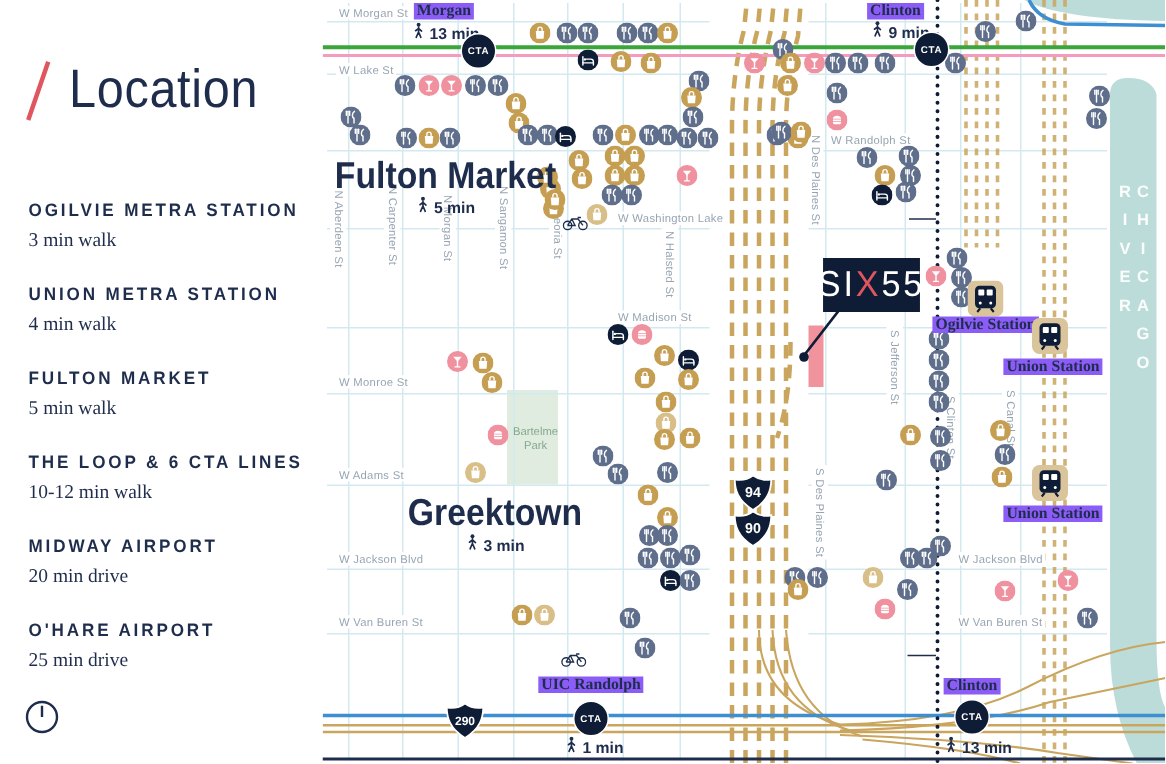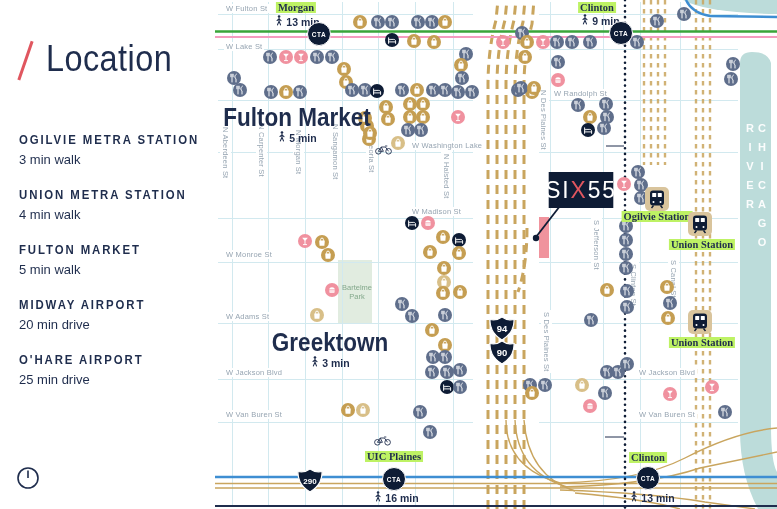--- a/index.html
+++ b/index.html
@@ -9,42 +9,42 @@
   .panel{position:absolute;left:0;top:0;width:215px;height:509px;background:#fff;}
   .title-row{position:absolute;left:20px;top:38px;height:46px;}
   .slash{position:absolute;left:4px;top:2px;width:2.5px;height:41px;background:var(--red);
          transform:rotate(19deg);}
   .page-title{position:absolute;left:26px;top:0;font-size:36px;font-weight:400;
               letter-spacing:.5px;transform:scaleX(.9);transform-origin:left;white-space:nowrap;}
   .items{position:absolute;left:19px;top:133px;width:196px;}
   .item{margin-bottom:21px;}
   .item-name{font-size:12px;font-weight:700;letter-spacing:2px;white-space:nowrap;
              transform:scaleX(.95);transform-origin:left;}
-  .item-detail{font-family:Liberation Sans, sans-serif;font-size:13px;margin-top:5px;}
+  .item-detail{font-family:Liberation Serif, serif;font-size:13px;margin-top:5px;}
   .clock{position:absolute;left:16px;top:466px;width:24px;height:24px;}
   
   .map{position:absolute;left:215px;top:0;width:562px;height:509px;overflow:hidden;background:#fff;}
   #map-under,#map-over{position:absolute;left:0;top:0;width:562px;height:509px;}
   #mapsvg{position:absolute;left:0;top:0;}
   .gridh{position:absolute;height:1px;background:var(--grid);}
   .gridv{position:absolute;width:1px;background:var(--grid);}
   .street-h{position:absolute;font-size:7.5px;color:var(--street);letter-spacing:.2px;
             background:#fff;padding:0 2px;white-space:nowrap;}
   .street-v{position:absolute;font-size:7.5px;color:var(--street);letter-spacing:.2px;
             background:#fff;padding:1px 2px;white-space:nowrap;
             transform:rotate(90deg);transform-origin:0 0;}
   .poi{position:absolute;width:14px;height:14px;}
   .nbhd{position:absolute;font-size:25px;font-weight:700;white-space:nowrap;
         transform:translateX(-50%) scaleX(.9);color:var(--navy);}
   .walk-row{position:absolute;display:flex;align-items:center;gap:3px;
             transform:translateX(-50%);font-size:10.5px;font-weight:700;color:var(--navy);
             white-space:nowrap;}
   .sta-name{position:absolute;font-family:"Liberation Serif",serif;font-size:10.5px;
             font-weight:700;color:var(--navy);transform:translateX(-50%);white-space:nowrap;
-            background:#bef264;padding:0 2px;}
+            background:#8b5cf6;padding:0 2px;}
   .cta-badge{position:absolute;width:22px;height:22px;border-radius:50%;background:var(--deep);
              border:1.5px solid #fff;color:#fff;font-size:6.5px;font-weight:700;
              letter-spacing:.5px;display:flex;align-items:center;justify-content:center;}
   .shield{position:absolute;text-align:center;}
   .six55{position:absolute;background:var(--deep);color:#fff;display:flex;align-items:center;
          justify-content:center;font-size:24px;letter-spacing:2px;transform:scaleX(.95);}
   .six55 .accent{color:var(--red);}
   .site{position:absolute;background:var(--site);}
   .park{position:absolute;background:var(--park);}
   .park-label{position:absolute;font-size:7.5px;color:var(--parktext);text-align:center;
@@ -71,20 +71,24 @@
           <div class="item-name">OGILVIE METRA STATION</div>
                <div class="item-detail">3 min walk</div>
         </div>
         <div class="item">
           <div class="item-name">UNION METRA STATION</div>
                <div class="item-detail">4 min walk</div>
         </div>
         <div class="item">
           <div class="item-name">FULTON MARKET</div>
                <div class="item-detail">5 min walk</div>
+        </div>
+        <div class="item">
+          <div class="item-name">THE LOOP &amp; 6 CTA LINES</div>
+               <div class="item-detail">10-12 min walk</div>
         </div>
         <div class="item">
           <div class="item-name">MIDWAY AIRPORT</div>
                <div class="item-detail">20 min drive</div>
         </div>
         <div class="item">
           <div class="item-name">O'HARE AIRPORT</div>
                <div class="item-detail">25 min drive</div>
         </div>
       </div>
@@ -163,21 +167,21 @@
         <line x1="391" y1="146" x2="409" y2="146"></line>
         <line x1="390" y1="437" x2="409" y2="437"></line>
       </g>
       <g>
         <line x1="345" y1="206" x2="321" y2="237" style="stroke:var(--deep);stroke-width:1.8"></line>
         <circle cx="321" cy="238" r="3.2" style="fill:var(--deep)"></circle>
       </g>
     </svg>
 
     <div id="map-over">
-        <div class="street-h" style="left: 9px; top: 4px;">W Fulton St</div>
+        <div class="street-h" style="left: 9px; top: 4px;">W Morgan St</div>
         <div class="street-h" style="left: 9px; top: 42px;">W Lake St</div>
         <div class="street-h" style="left: 337px; top: 89px;">W Randolph St</div>
         <div class="street-h" style="left: 195px; top: 141px;">W Washington Lake</div>
         <div class="street-h" style="left: 195px; top: 207px;">W Madison St</div>
         <div class="street-h" style="left: 9px; top: 250px;">W Monroe St</div>
         <div class="street-h" style="left: 9px; top: 312px;">W Adams St</div>
         <div class="street-h" style="left: 9px; top: 368px;">W Jackson Blvd</div>
         <div class="street-h" style="left: 422px; top: 368px;">W Jackson Blvd</div>
         <div class="street-h" style="left: 9px; top: 410px;">W Van Buren St</div>
         <div class="street-h" style="left: 422px; top: 410px;">W Van Buren St</div>
@@ -1193,27 +1197,27 @@
         <div class="cta-badge" style="left: 92px; top: 22px;">CTA</div>
         <div class="sta-name" style="left: 382px; top: 2px;">Clinton</div>
         <div class="walk-row" style="left: 385px; top: 14px;">
           <span><svg width="9" height="12" viewBox="0 0 9 12">
               <circle cx="4.7" cy="1.5" r="1.3" fill="#1f2d4d"></circle>
               <path d="M4.7 3.1v3.2M4.7 3.9L2.7 5.5M4.7 3.9l2 1.8M4.7 6.3L3.1 9.9M4.7 6.3l1.5 3.6" stroke="#1f2d4d" stroke-width="1.1" fill="none" stroke-linecap="round"></path>
             </svg></span>
           <span>9 min</span>
         </div>
         <div class="cta-badge" style="left: 394px; top: 21px;">CTA</div>
-        <div class="sta-name" style="left: 179px; top: 451px;">UIC Plaines</div>
+        <div class="sta-name" style="left: 179px; top: 451px;">UIC Randolph</div>
         <div class="walk-row" style="left: 181px; top: 491px;">
           <span><svg width="9" height="12" viewBox="0 0 9 12">
               <circle cx="4.7" cy="1.5" r="1.3" fill="#1f2d4d"></circle>
               <path d="M4.7 3.1v3.2M4.7 3.9L2.7 5.5M4.7 3.9l2 1.8M4.7 6.3L3.1 9.9M4.7 6.3l1.5 3.6" stroke="#1f2d4d" stroke-width="1.1" fill="none" stroke-linecap="round"></path>
             </svg></span>
-          <span>16 min</span>
+          <span>1 min</span>
         </div>
         <div class="cta-badge" style="left: 167px; top: 467px;">CTA</div>
         <div class="sta-name" style="left: 433px; top: 452px;">Clinton</div>
         <div class="walk-row" style="left: 437px; top: 491px;">
           <span><svg width="9" height="12" viewBox="0 0 9 12">
               <circle cx="4.7" cy="1.5" r="1.3" fill="#1f2d4d"></circle>
               <path d="M4.7 3.1v3.2M4.7 3.9L2.7 5.5M4.7 3.9l2 1.8M4.7 6.3L3.1 9.9M4.7 6.3l1.5 3.6" stroke="#1f2d4d" stroke-width="1.1" fill="none" stroke-linecap="round"></path>
             </svg></span>
           <span>13 min</span>
         </div>

